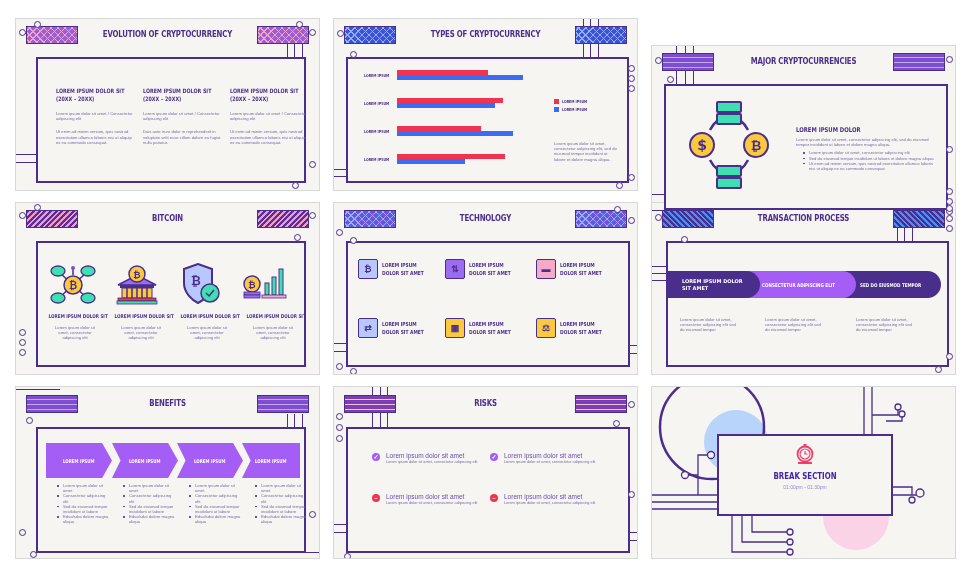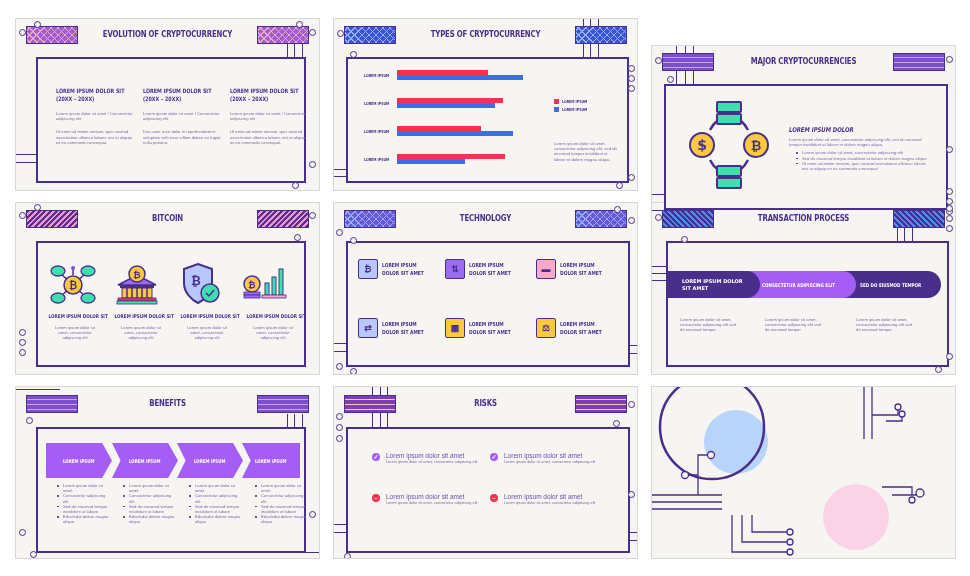--- a/index.html
+++ b/index.html
@@ -145,21 +145,21 @@
       <path d="M22 30 A30 30 0 0 1 30 20 M52 20 A30 30 0 0 1 60 30 M60 60 A30 30 0 0 1 52 70 M30 70 A30 30 0 0 1 22 60" stroke="#4a2e8c" stroke-width="2.5" fill="none"></path>
       <rect x="29" y="2" width="24" height="10" rx="1" fill="#3fe0b0" stroke="#4a2e8c" stroke-width="2"></rect>
       <rect x="29" y="14" width="24" height="10" rx="1" fill="#3fe0b0" stroke="#4a2e8c" stroke-width="2"></rect>
       <rect x="29" y="66" width="24" height="10" rx="1" fill="#3fe0b0" stroke="#4a2e8c" stroke-width="2"></rect>
       <rect x="29" y="78" width="24" height="10" rx="1" fill="#3fe0b0" stroke="#4a2e8c" stroke-width="2"></rect>
       <circle cx="14" cy="45" r="12" fill="#fbc93d" stroke="#4a2e8c" stroke-width="2"></circle>
       <text x="14" y="50" text-anchor="middle" font-size="14" font-weight="bold" fill="#4a2e8c" font-family="DejaVu Sans, sans-serif">$</text>
       <circle cx="68" cy="45" r="12" fill="#fbc93d" stroke="#4a2e8c" stroke-width="2"></circle>
       <text x="68" y="50" text-anchor="middle" font-size="13" font-weight="bold" fill="#4a2e8c" font-family="DejaVu Sans, sans-serif">₿</text>
     </svg>
-    <div style="position:absolute;left:123px;top:40px;width:140px;font-style:italic;">
+    <div style="position:absolute;left:130px;top:40px;width:140px;">
       <div class="h-sm" style="font-size:6.5px;transform:scaleX(0.82);white-space:nowrap;">LOREM IPSUM DOLOR</div>
       <div class="txt" style="margin-top:3px;">Lorem ipsum dolor sit amet, consectetur adipiscing elit, sed do eiusmod tempor incididunt ut labore et dolore magna aliqua.</div>
       <ul class="bl" style="margin-top:3px;margin-left:6px;">
         <li>Lorem ipsum dolor sit amet, consectetur adipiscing elit</li>
         <li>Sed do eiusmod tempor incididunt ut labore et dolore magna aliqua</li>
         <li>Ut enim ad minim veniam, quis nostrud exercitation ullamco laboris nisi ut aliquip ex ea commodo consequat</li>
       </ul>
     </div>
   </div>
 </div>
@@ -446,13 +446,24 @@
     <path d="M212 0 V52 M220 0 V52 M220 28 H246 V20 M234 34 H250 V26" stroke="#4a2e8c" stroke-width="1.3" fill="none"></path>
     <circle cx="246" cy="20" r="3" fill="#f6f5f2" stroke="#4a2e8c" stroke-width="1.3"></circle>
     <circle cx="250" cy="27" r="3" fill="#f6f5f2" stroke="#4a2e8c" stroke-width="1.3"></circle>
     <path d="M230 100 H260 V108 M240 108 H265 V106 M80 128 V165 H135 M90 128 V155 H135 M100 128 V145 H135" stroke="#4a2e8c" stroke-width="1.3" fill="none"></path>
     <circle cx="268" cy="106" r="4" fill="#f6f5f2" stroke="#4a2e8c" stroke-width="1.3"></circle>
     <circle cx="260" cy="113" r="3" fill="#f6f5f2" stroke="#4a2e8c" stroke-width="1.3"></circle>
     <circle cx="138" cy="145" r="3" fill="#f6f5f2" stroke="#4a2e8c" stroke-width="1.3"></circle>
     <circle cx="138" cy="155" r="3" fill="#f6f5f2" stroke="#4a2e8c" stroke-width="1.3"></circle>
     <circle cx="138" cy="165" r="3" fill="#f6f5f2" stroke="#4a2e8c" stroke-width="1.3"></circle>
   </svg>
+  <div style="position:absolute;left:65px;top:47px;width:176px;height:82px;border:2px solid #4a2e8c;background:#f6f5f2;z-index:2;text-align:center;">
+    <svg style="margin-top:7px;" width="22" height="22" viewBox="0 0 22 22">
+      <circle cx="11" cy="11" r="7.5" fill="none" stroke="#ef3e6d" stroke-width="1.8"></circle>
+      <circle cx="11" cy="11" r="5" fill="none" stroke="#ef3e6d" stroke-width="1.2"></circle>
+      <path d="M11 8 V11 H13.5" stroke="#ef3e6d" stroke-width="1.2" fill="none"></path>
+      <rect x="9.5" y="1" width="3" height="2.5" fill="#ef3e6d"></rect>
+      <rect x="4" y="19" width="14" height="2" fill="#ef3e6d"></rect>
+    </svg>
+    <div style="font-family:'DejaVu Sans',sans-serif;font-weight:bold;font-size:9px;color:#4123a8;transform:scaleX(0.78);margin-top:2px;">BREAK SECTION</div>
+    <div style="font-size:5px;color:#9b7fd9;margin-top:3px;">01:00pm - 01:30pm</div>
+  </div>
 </div>
 
 </body></html>

